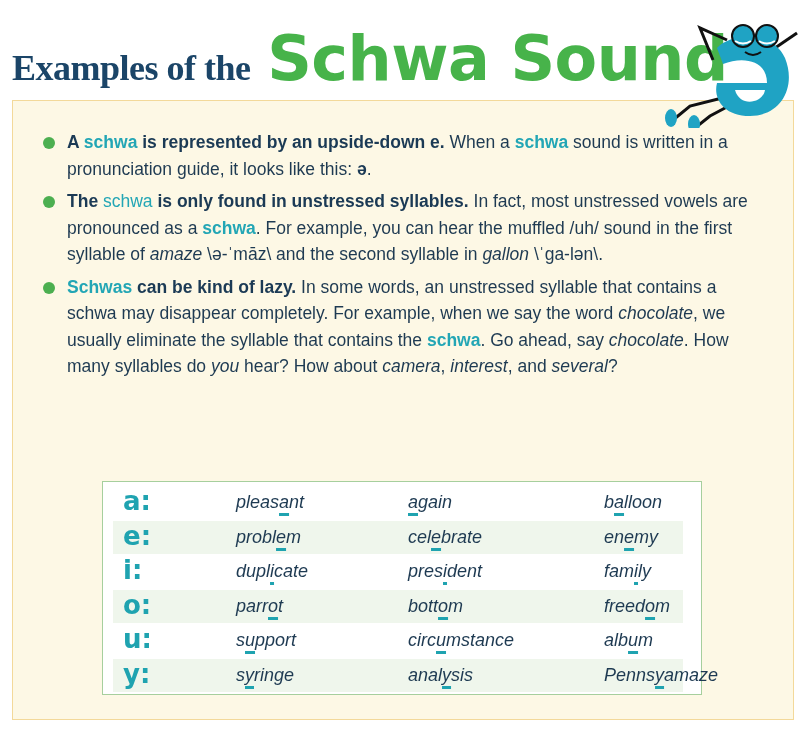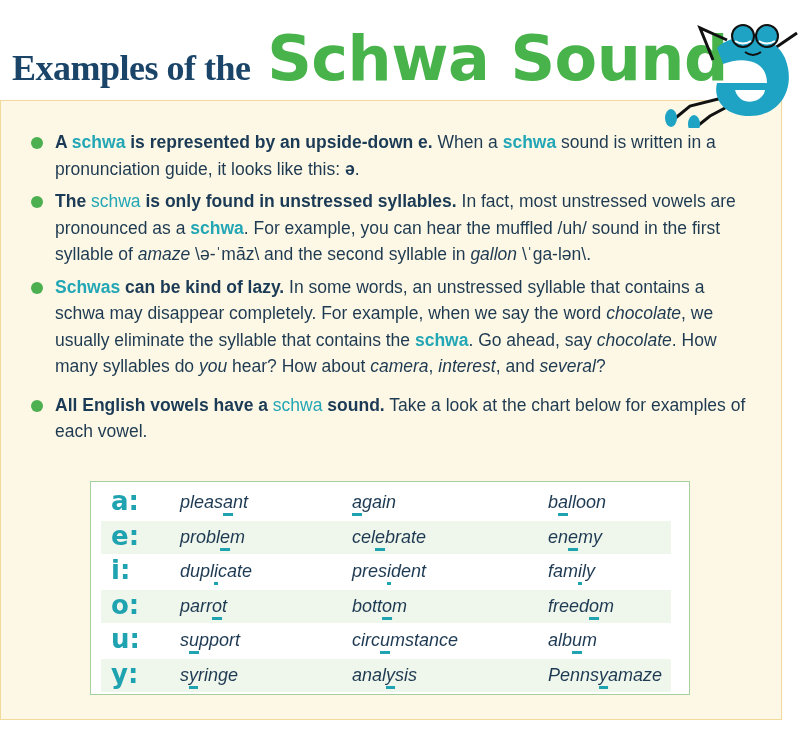--- a/index.html
+++ b/index.html
@@ -9,39 +9,39 @@
     }
     .title {
       position: absolute; left: 12px; top: 22px; margin: 0;
       font-family: "DejaVu Sans", sans-serif; font-weight: bold; letter-spacing: -0.5px;
       white-space: nowrap;
     }
     .title .t1 { color: #1b4568; font-size: 36px; font-family: Liberation Serif, serif; }
     .title .t2 { color: #47b34a; font-size: 62px; margin-left: 6px; }
     .mascot { position: absolute; left: 655px; top: 8px; width: 145px; height: 120px; z-index: 3; }
     .panel {
-      position: absolute; left: 0; top: 100px; width: 782px; height: 620px;
+      position: absolute; left: 12px; top: 100px; width: 782px; height: 620px;
       background: #fdf8e5; border: 1.5px solid #f3d99a; box-sizing: border-box;
     }
     .bullets { list-style: none; margin: 0; padding: 0; position: absolute; left: 30px; top: 28px; width: 725px; }
     .bullet { position: relative; padding-left: 24px; font-size: 17.5px; line-height: 26.5px; color: #1e3a52; margin-bottom: 6px; }
     .bullet.gap { margin-top: 12px; }
     .dot { position: absolute; left: 0; top: 8px; width: 12px; height: 12px; border-radius: 50%; background: #4caf50; }
     .b { font-weight: bold; color: #1b3a55; }
     .hl { color: #23a6b5; font-weight: bold; }
     .hln { color: #23a6b5; }
     i { font-style: italic; }
     .table {
       position: absolute; left: 89px; top: 380px; width: 600px; height: 214px;
       background: #ffffff; border: 1.5px solid #a6cf9d; box-sizing: border-box;
     }
     .row { position: absolute; left: 10px; width: 570px; height: 33px; }
     .row.alt { background: #eff6ec; }
     .vowel { position: absolute; left: 10px; top: 0; font-size: 26px; font-weight: bold; color: #1fa3b0; line-height: 30px; font-family: "DejaVu Sans", sans-serif; }
-    .word { position: absolute; top: 6px; font-size: 18px; font-style: italic; color: #1e3a52; }
+    .word { position: absolute; top: 6px; font-size: 18px; font-style: italic; color: #1e3a52; margin-left: 44px; }
     .c1 { left: 79px; } .c2 { left: 251px; } .c3 { left: 447px; }
     .u { text-decoration: underline; text-decoration-color: #1fa3b0; text-decoration-thickness: 3px; text-underline-offset: 5px; }
   </style>
 </head>
 <body>
 
 <h1 class="title">
   <span class="t1">Examples of the</span>
   <span class="t2">Schwa Sound</span>
 </h1>
@@ -73,24 +73,20 @@
       <span class="b">A </span><span class="hl">schwa</span><span class="b"> is represented by an upside-down e.</span><span> When a </span><span class="hl">schwa</span><span> sound is written in a pronunciation guide, it looks like this: </span><span class="b">ə</span><span>.</span>
     </li>
     <li class="bullet">
       <span class="dot"></span>
       <span class="b">The </span><span class="hln">schwa</span><span class="b"> is only found in unstressed syllables.</span><span> In fact, most unstressed vowels are pronounced as a </span><span class="hl">schwa</span><span>. For example, you can hear the muffled /uh/ sound in the first syllable of </span><i>amaze</i><span> \ə-ˈmāz\ and the second syllable in </span><i>gallon</i><span> \ˈga-lən\.</span>
     </li>
     <li class="bullet">
       <span class="dot"></span>
       <span class="hl">Schwas</span><span class="b"> can be kind of lazy.</span><span> In some words, an unstressed syllable that contains a schwa may disappear completely. For example, when we say the word </span><i>chocolate</i><span>, we usually eliminate the syllable that contains the </span><span class="hl">schwa</span><span>. Go ahead, say </span><i>chocolate</i><span>. How many syllables do </span><i>you</i><span> hear? How about </span><i>camera</i><span>, </span><i>interest</i><span>, and </span><i>several</i><span>?</span>
     </li>
-    <li class="bullet gap">
-      <span class="dot"></span>
-      <span class="b">All English vowels have a </span><span class="hln">schwa</span><span class="b"> sound.</span><span> Take a look at the chart below for examples of each vowel.</span>
-    </li>
   </ul>
 
   <div class="table" id="chart">
       <div class="row" style="top: 4px;">
         <span class="vowel">a:</span>
         <span class="word c1"><span>pleas</span><span class="u">a</span><span>nt</span></span>
         <span class="word c2"><span></span><span class="u">a</span><span>gain</span></span>
         <span class="word c3"><span>b</span><span class="u">a</span><span>lloon</span></span>
       </div>
       <div class="row alt" style="top: 38.5px;">

